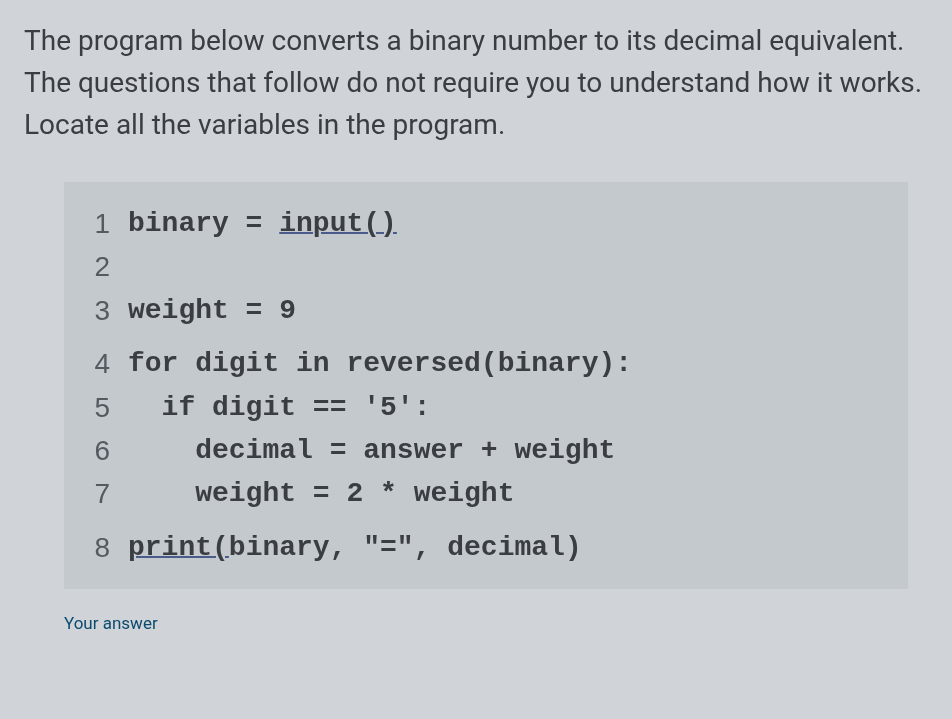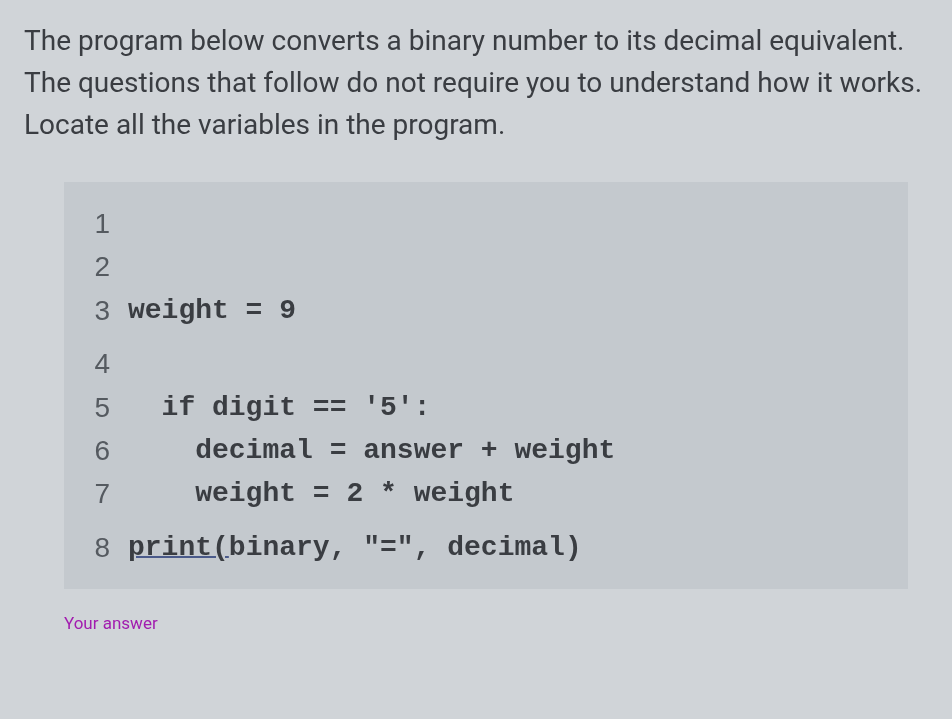--- a/index.html
+++ b/index.html
@@ -53,35 +53,35 @@
       text-decoration-color: #4a5a8a;
       text-decoration-thickness: 2px;
       color: #3a3d42;
     }
     .answer-area {
       margin-left: 40px;
       margin-top: 24px;
     }
     .answer-placeholder {
       font-size: 17px;
-      color: #a21caf;
+      color: #0c4a6e;
       font-weight: 400;
     }
   </style>
 </head>
 <body>
 
 <div class="question-text">The program below converts a binary number to its decimal equivalent. The questions that follow do not require you to understand how it works. Locate all the variables in the program.</div>
 
 <div class="code-block">
-  <div class="code-line"><span class="line-num">1</span></div>
+  <div class="code-line"><span class="line-num">1</span><span><span>binary = </span><span class="ul-link">input()</span><span></span></span></div>
   <div class="code-line"><span class="line-num">2</span></div>
   <div class="code-line"><span class="line-num">3</span><span><span>weight = 9</span><span class="ul-link"></span><span></span></span></div>
   <div class="gap"></div>
-  <div class="code-line"><span class="line-num">4</span></div>
+  <div class="code-line"><span class="line-num">4</span><span><span>for digit in reversed(binary):</span><span class="ul-link"></span><span></span></span></div>
   <div class="code-line"><span class="line-num">5</span><span><span>  if digit == '5':</span><span class="ul-link"></span><span></span></span></div>
   <div class="code-line"><span class="line-num">6</span><span><span>    decimal = answer + weight</span><span class="ul-link"></span><span></span></span></div>
   <div class="code-line"><span class="line-num">7</span><span><span>    weight = 2 * weight</span><span class="ul-link"></span><span></span></span></div>
   <div class="gap"></div>
   <div class="code-line"><span class="line-num">8</span><span><span></span><span class="ul-link">print(</span><span>binary, "=", decimal)</span></span></div>
 </div>
 
 <div class="answer-area">
   <div class="answer-placeholder">Your answer</div>
 </div>

